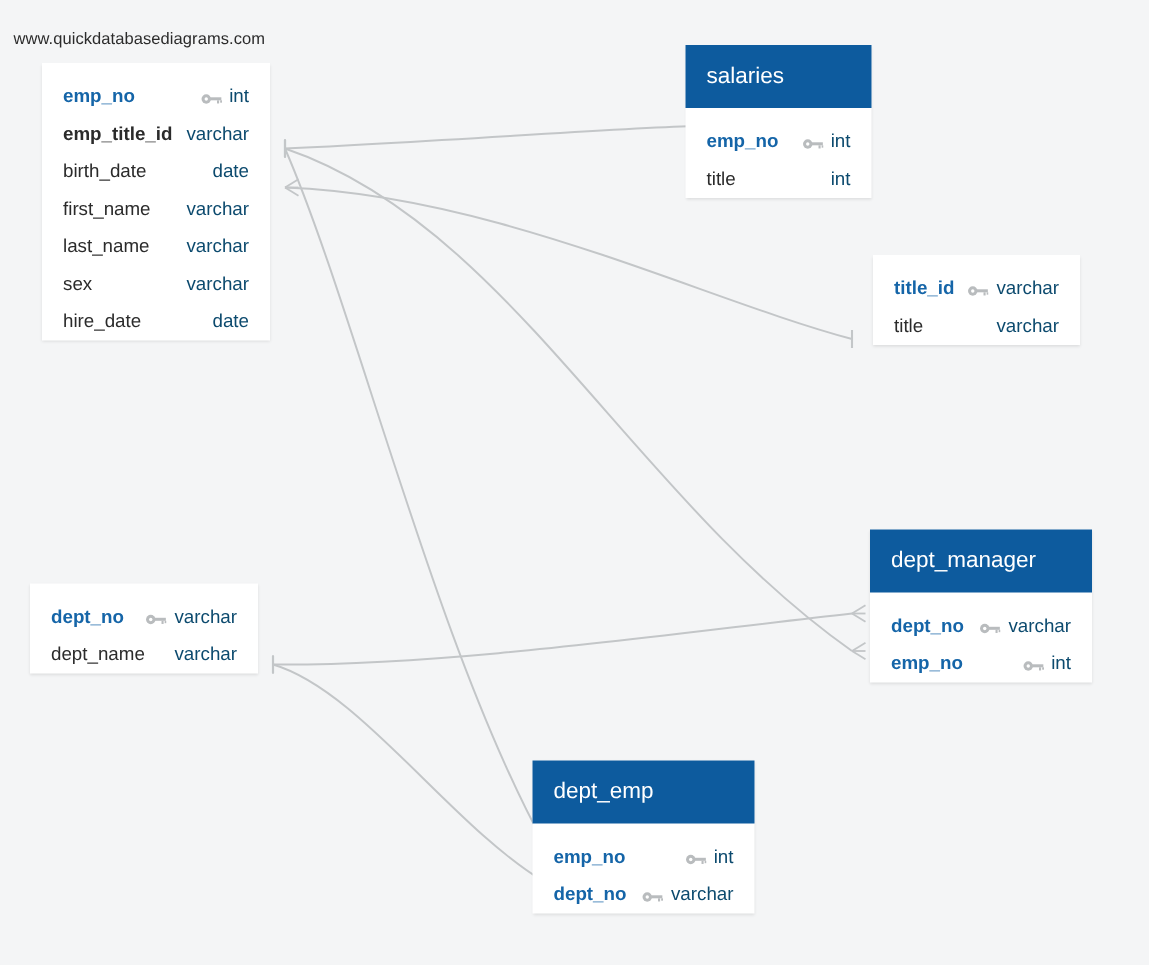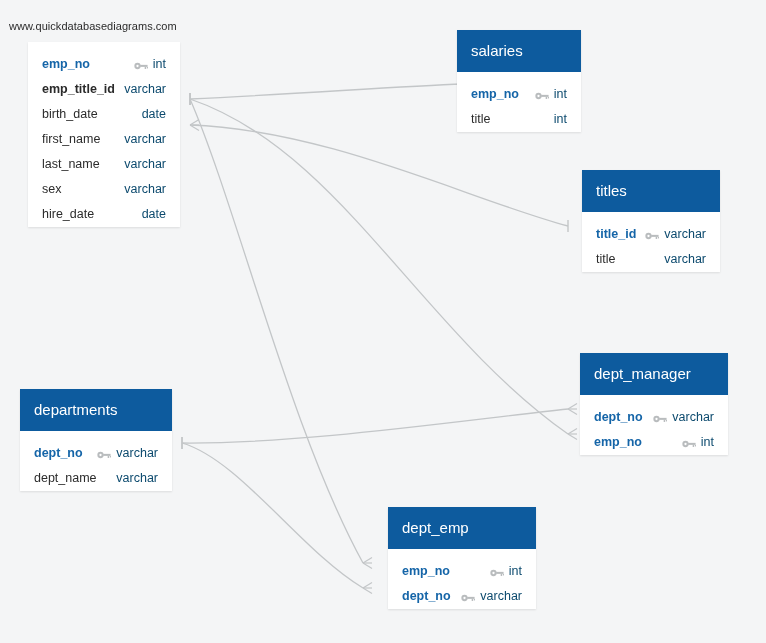--- a/index.html
+++ b/index.html
@@ -216,21 +216,20 @@
             <span class="field-type">int</span>
           </div>
           <div class="field-row">
             <span class="field-name">title</span>
             <span class="field-spacer"></span>
             <span class="field-type">int</span>
           </div>
         </div>
       </div>
       <div class="entity" style="left: 582px; top: 170px; width: 138px;">
-        <div class="entity-header">titles</div>
         <div class="entity-body">
           <div class="field-row is-key">
             <span class="field-name">title_id</span>
             <span class="field-spacer"></span>
             <span class="key-icon">
               <svg viewBox="0 0 16 10" width="14" height="10">
                 <circle cx="4" cy="5" r="3.6" fill="#b9bcbe"></circle>
                 <rect x="7" y="3.7" width="8.5" height="2.3" fill="#b9bcbe"></rect>
                 <rect x="12.2" y="6.0" width="1.6" height="2.4" fill="#b9bcbe"></rect>
                 <rect x="14.6" y="6.0" width="1.4" height="1.8" fill="#b9bcbe"></rect>
@@ -273,21 +272,20 @@
                 <rect x="12.2" y="6.0" width="1.6" height="2.4" fill="#b9bcbe"></rect>
                 <rect x="14.6" y="6.0" width="1.4" height="1.8" fill="#b9bcbe"></rect>
                 <circle cx="4" cy="5" r="1.3" fill="#ffffff"></circle>
               </svg>
             </span>
             <span class="field-type">int</span>
           </div>
         </div>
       </div>
       <div class="entity" style="left: 20px; top: 389px; width: 152px;">
-        <div class="entity-header">departments</div>
         <div class="entity-body">
           <div class="field-row is-key">
             <span class="field-name">dept_no</span>
             <span class="field-spacer"></span>
             <span class="key-icon">
               <svg viewBox="0 0 16 10" width="14" height="10">
                 <circle cx="4" cy="5" r="3.6" fill="#b9bcbe"></circle>
                 <rect x="7" y="3.7" width="8.5" height="2.3" fill="#b9bcbe"></rect>
                 <rect x="12.2" y="6.0" width="1.6" height="2.4" fill="#b9bcbe"></rect>
                 <rect x="14.6" y="6.0" width="1.4" height="1.8" fill="#b9bcbe"></rect>
@@ -296,21 +294,21 @@
             </span>
             <span class="field-type">varchar</span>
           </div>
           <div class="field-row">
             <span class="field-name">dept_name</span>
             <span class="field-spacer"></span>
             <span class="field-type">varchar</span>
           </div>
         </div>
       </div>
-      <div class="entity" style="left: 388px; top: 507px; width: 148px;">
+      <div class="entity" style="left: 355px; top: 507px; width: 148px;">
         <div class="entity-header">dept_emp</div>
         <div class="entity-body">
           <div class="field-row is-key">
             <span class="field-name">emp_no</span>
             <span class="field-spacer"></span>
             <span class="key-icon">
               <svg viewBox="0 0 16 10" width="14" height="10">
                 <circle cx="4" cy="5" r="3.6" fill="#b9bcbe"></circle>
                 <rect x="7" y="3.7" width="8.5" height="2.3" fill="#b9bcbe"></rect>
                 <rect x="12.2" y="6.0" width="1.6" height="2.4" fill="#b9bcbe"></rect>

